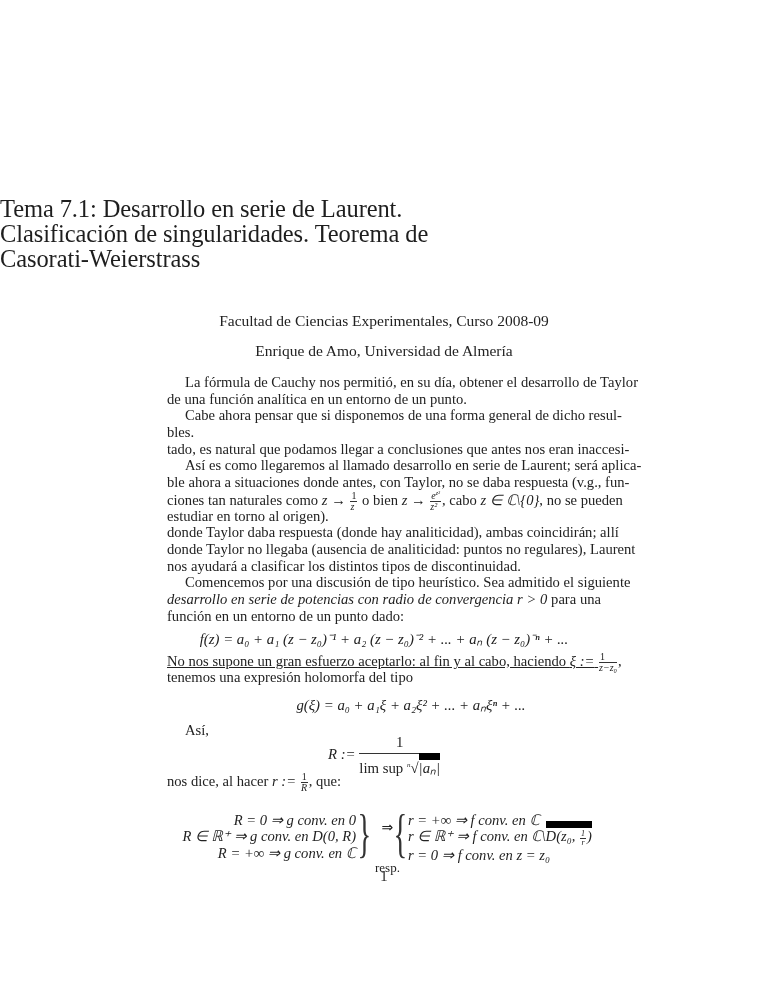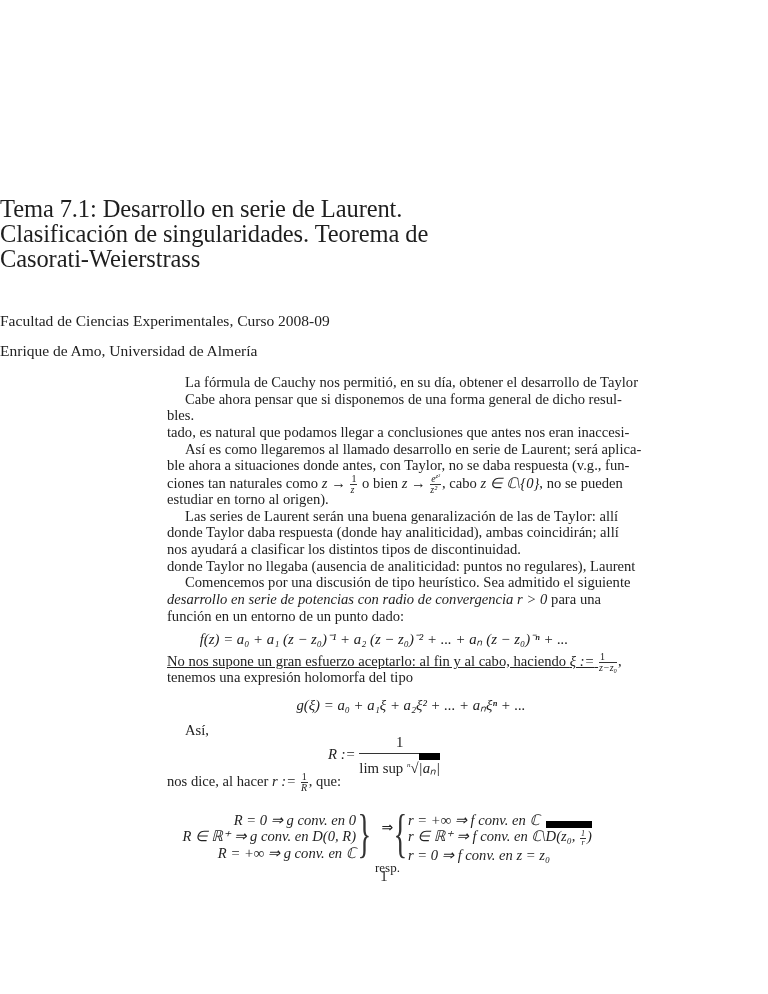--- a/index.html
+++ b/index.html
@@ -2,21 +2,21 @@
 <html><head>
 <meta charset="utf-8">
 <style>
   html, body { margin:0; padding:0; background:#ffffff; }
   body { width:768px; height:994px; position:relative; overflow:hidden;
          font-family:"DejaVu Serif","Liberation Serif",serif; color:#1a1a1a; }
   .abs { position:absolute; white-space:nowrap; }
   .title { left:0; width:768px; text-align:left; font-family:"Liberation Serif",serif;
            font-size:24.5px; line-height:24.8px; top:197px; color:#1e1e1e; letter-spacing:-0.1px; }
   .title div { height:24.8px; }
-  .meta { left:0; width:768px; font-family:"Liberation Serif",serif;
+  .meta { left:0; width:768px; text-align:center; font-family:"Liberation Serif",serif;
           font-size:15.5px; color:#222; }
   .body { left:167px; width:434px; font-family:"Liberation Serif",serif; font-size:14.6px;
           line-height:16.7px; color:#222; }
   .body .ln { display:block; text-align:justify; text-align-last:justify; height:16.7px; white-space:nowrap; }
   .body .ln.last { text-align-last:left; }
   .body .ind { text-indent:18px; }
   .m { font-style:italic; }
   .eq { left:0; width:768px; text-align:center; font-family:"Liberation Serif",serif;
         font-size:14.8px; color:#222; }
   sup { font-size:10px; vertical-align:6px; line-height:0; }
@@ -43,35 +43,35 @@
   <div>Tema 7.1: Desarrollo en serie de Laurent.</div>
   <div>Clasificación de singularidades. Teorema de</div>
   <div>Casorati-Weierstrass</div>
 </div>
 
 <div class="abs meta" style="top:312px;">Facultad de Ciencias Experimentales, Curso 2008-09</div>
 <div class="abs meta" style="top:342px;">Enrique de Amo, Universidad de Almería</div>
 
 <div class="abs body" style="top:374px;">
   <span class="ln ind">La fórmula de Cauchy nos permitió, en su día, obtener el desarrollo de Taylor</span>
+  <span class="ln last">de una función analítica en un entorno de un punto.</span>
   <span class="ln ind">Cabe ahora pensar que si disponemos de una forma general de dicho resul-</span>
   <span class="ln last">bles.</span>
   <span class="ln">tado, es natural que podamos llegar a conclusiones que antes nos eran inaccesi-</span>
   <span class="ln ind">Así es como llegaremos al llamado desarrollo en serie de Laurent; será aplica-</span>
   <span class="ln">ble ahora a situaciones donde antes, con Taylor, no se daba respuesta (v.g., fun-</span>
   <span class="ln" style="text-align-last:justify;">
     <span>ciones tan naturales como </span><span class="m">z →</span>
     <span class="frac"><span class="n">1</span><span class="d m">z</span></span><span> o bien </span><span class="m">z →</span>
     <span class="frac"><span class="n m"><span>e</span><sup style="font-size:6px;vertical-align:4px;">z²</sup></span><span class="d m">z²</span></span><span>, cabo </span><span class="m">z ∈ ℂ\{0}</span><span>, no se pueden</span>
   </span>
   <span class="ln last">estudiar en torno al origen).</span>
-  <span class="ln ind">Las series de Laurent serán una buena genaralización de las de Taylor: allí</span>
   <span class="ln">donde Taylor daba respuesta (donde hay analiticidad), ambas coincidirán; allí</span>
+  <span class="ln">donde Taylor no llegaba (ausencia de analiticidad: puntos no regulares), Laurent</span>
   <span class="ln last">nos ayudará a clasificar los distintos tipos de discontinuidad.</span>
-  <span class="ln">donde Taylor no llegaba (ausencia de analiticidad: puntos no regulares), Laurent</span>
   <span class="ln ind">Comencemos por una discusión de tipo heurístico. Sea admitido el siguiente</span>
   <span class="ln">
     <span class="m">desarrollo en serie de potencias con radio de convergencia</span> <span class="m">r &gt; 0</span><span> para una</span>
   </span>
   <span class="ln last">función en un entorno de un punto dado:</span>
 </div>
 
 <div class="abs eq m" style="top:628px;">f(z) = a₀ + a₁ (z − z₀)⁻¹ + a₂ (z − z₀)⁻² + ... + aₙ (z − z₀)⁻ⁿ + ...</div>
 
 <div class="abs body" style="top:652px;">

